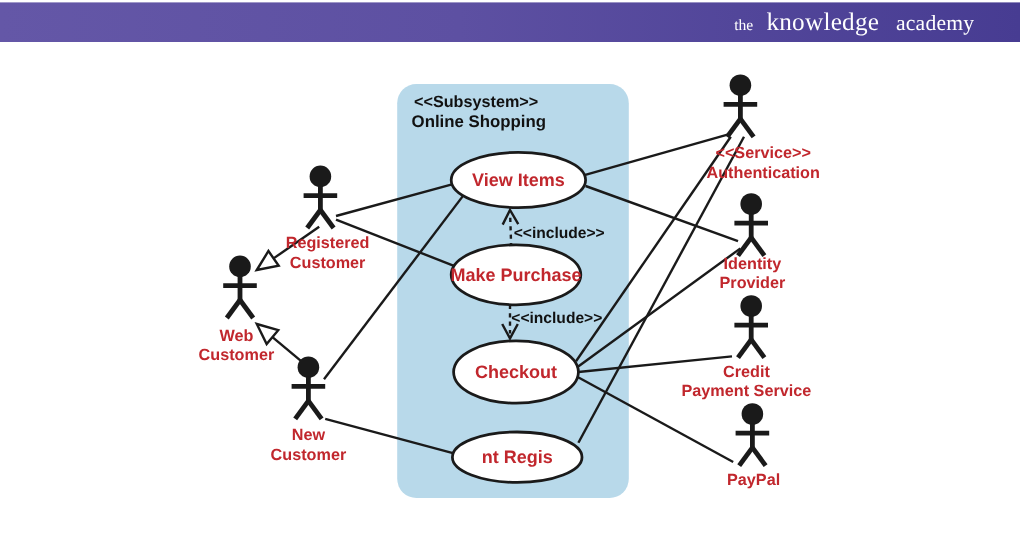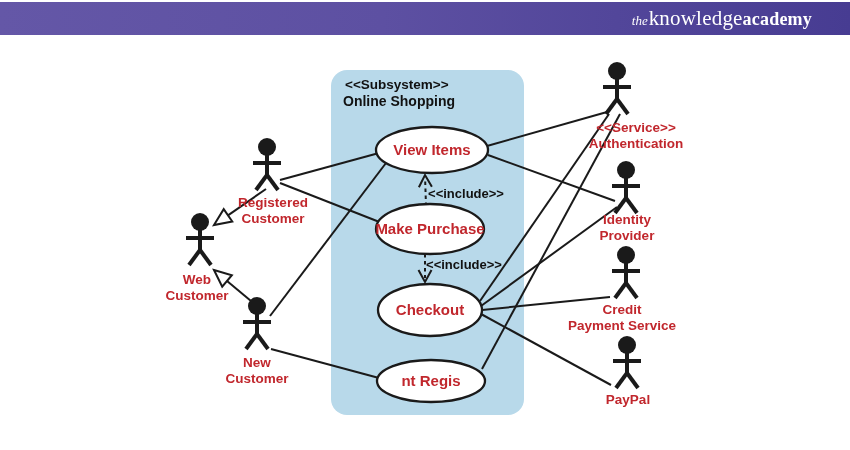--- a/index.html
+++ b/index.html
@@ -3,23 +3,23 @@
 <meta charset="utf-8">
 <style>
   html,body{margin:0;padding:0;}
   body{width:850px;height:450px;position:relative;background:#ffffff;overflow:hidden;
        font-family:"Liberation Sans",sans-serif;}
   .header{position:absolute;left:0;top:2px;width:850px;height:33px;
           background:linear-gradient(90deg,#6457a7 0%,#5d50a2 45%,#473c92 100%);
           display:flex;align-items:center;justify-content:flex-end;z-index:2;}
   .logo{color:#ffffff;padding-right:38px;white-space:nowrap;
         font-family:"Liberation Serif",serif;line-height:1;}
-  .lg-the{font-style:italic;font-size:13px;margin-right:1px;}
+  .lg-the{font-size:13px;margin-right:11px;}
   .lg-know{font-size:21px;letter-spacing:0.2px;}
-  .lg-acad{font-size:18px;font-weight:bold;letter-spacing:0.2px;}
+  .lg-acad{font-size:18px;font-weight:normal;letter-spacing:0.2px;margin-left:14px;}
   .stage{position:absolute;left:0;top:0;width:850px;height:450px;z-index:1;background:#ffffff;}
   svg text{font-family:"Liberation Sans","DejaVu Sans",sans-serif;font-weight:bold;}
 </style>
 </head>
 <body>
 
 <div class="stage">
   <svg id="diagram" width="850" height="450" viewBox="0 0 850 450">
       <rect x="331" y="70" width="193" height="345" rx="16" fill="#b8d9ea"></rect>
       <line x1="280" y1="180" x2="379" y2="153" stroke="#1a1a1a" stroke-width="2"></line>

